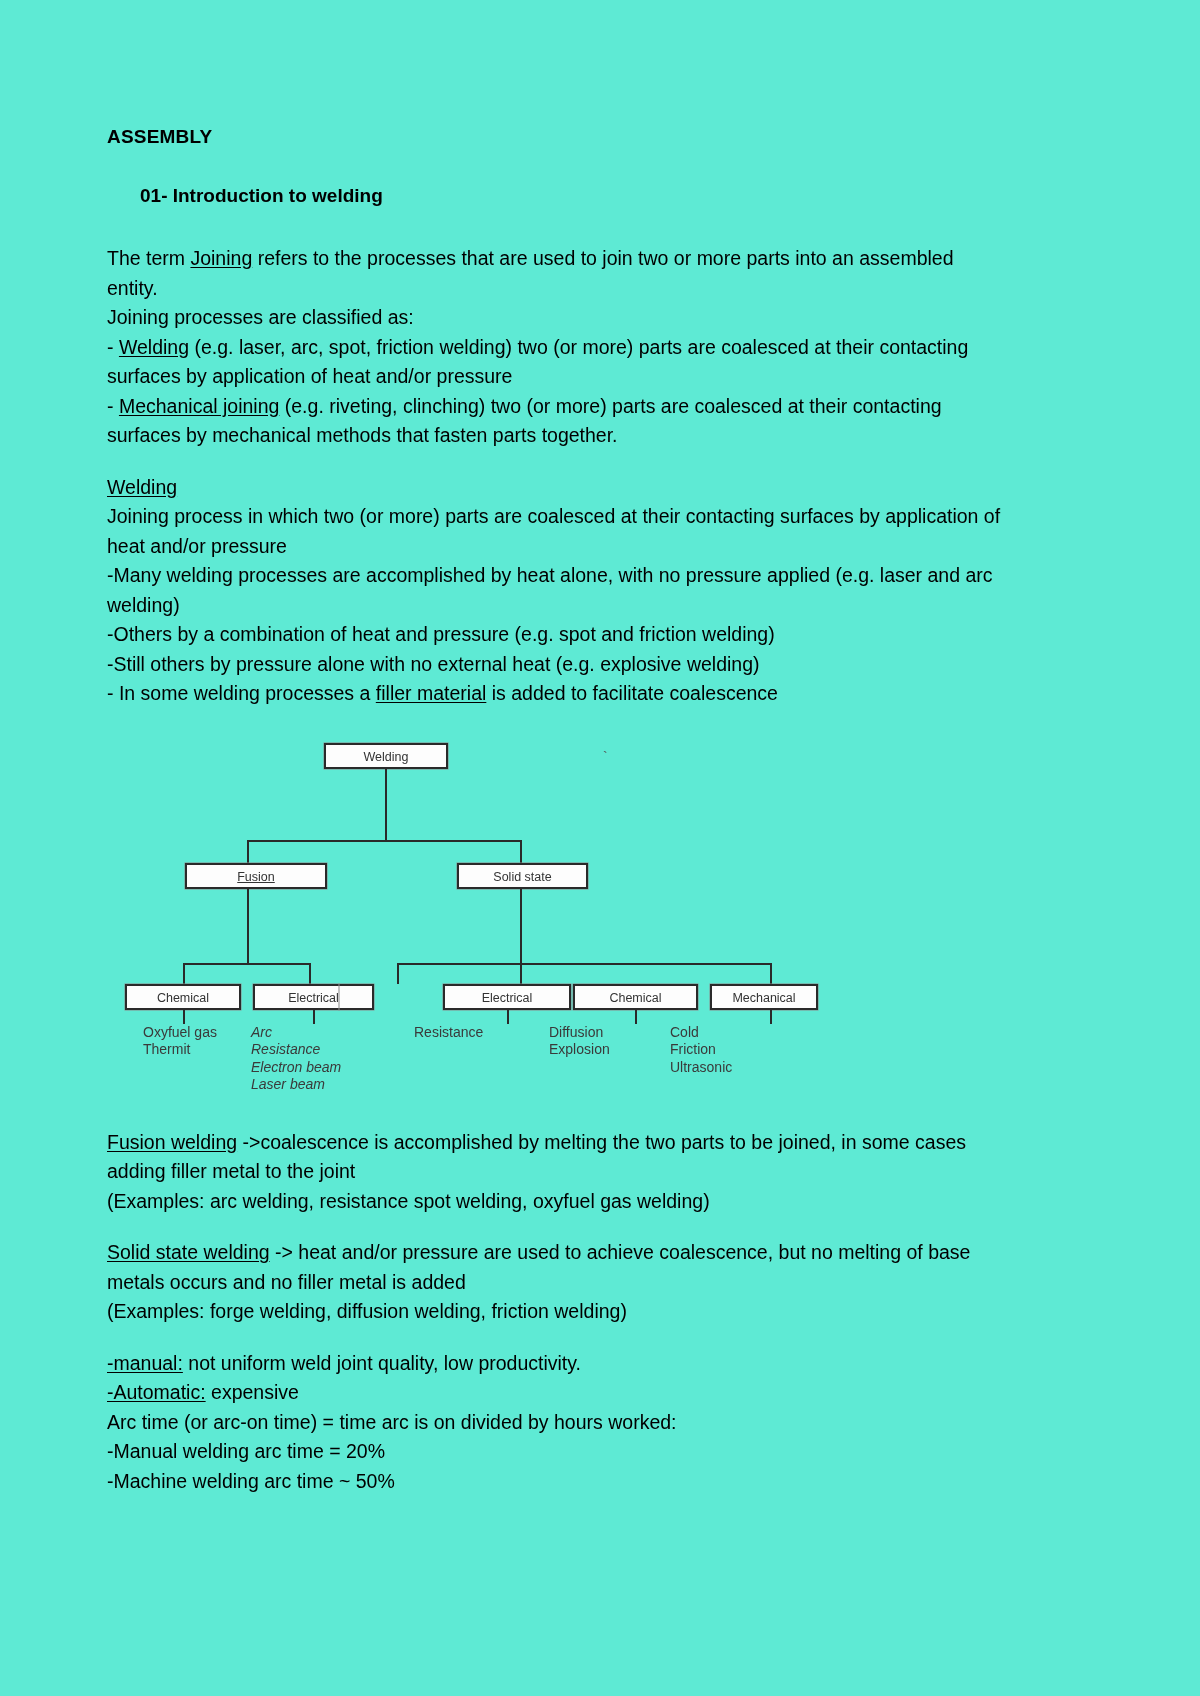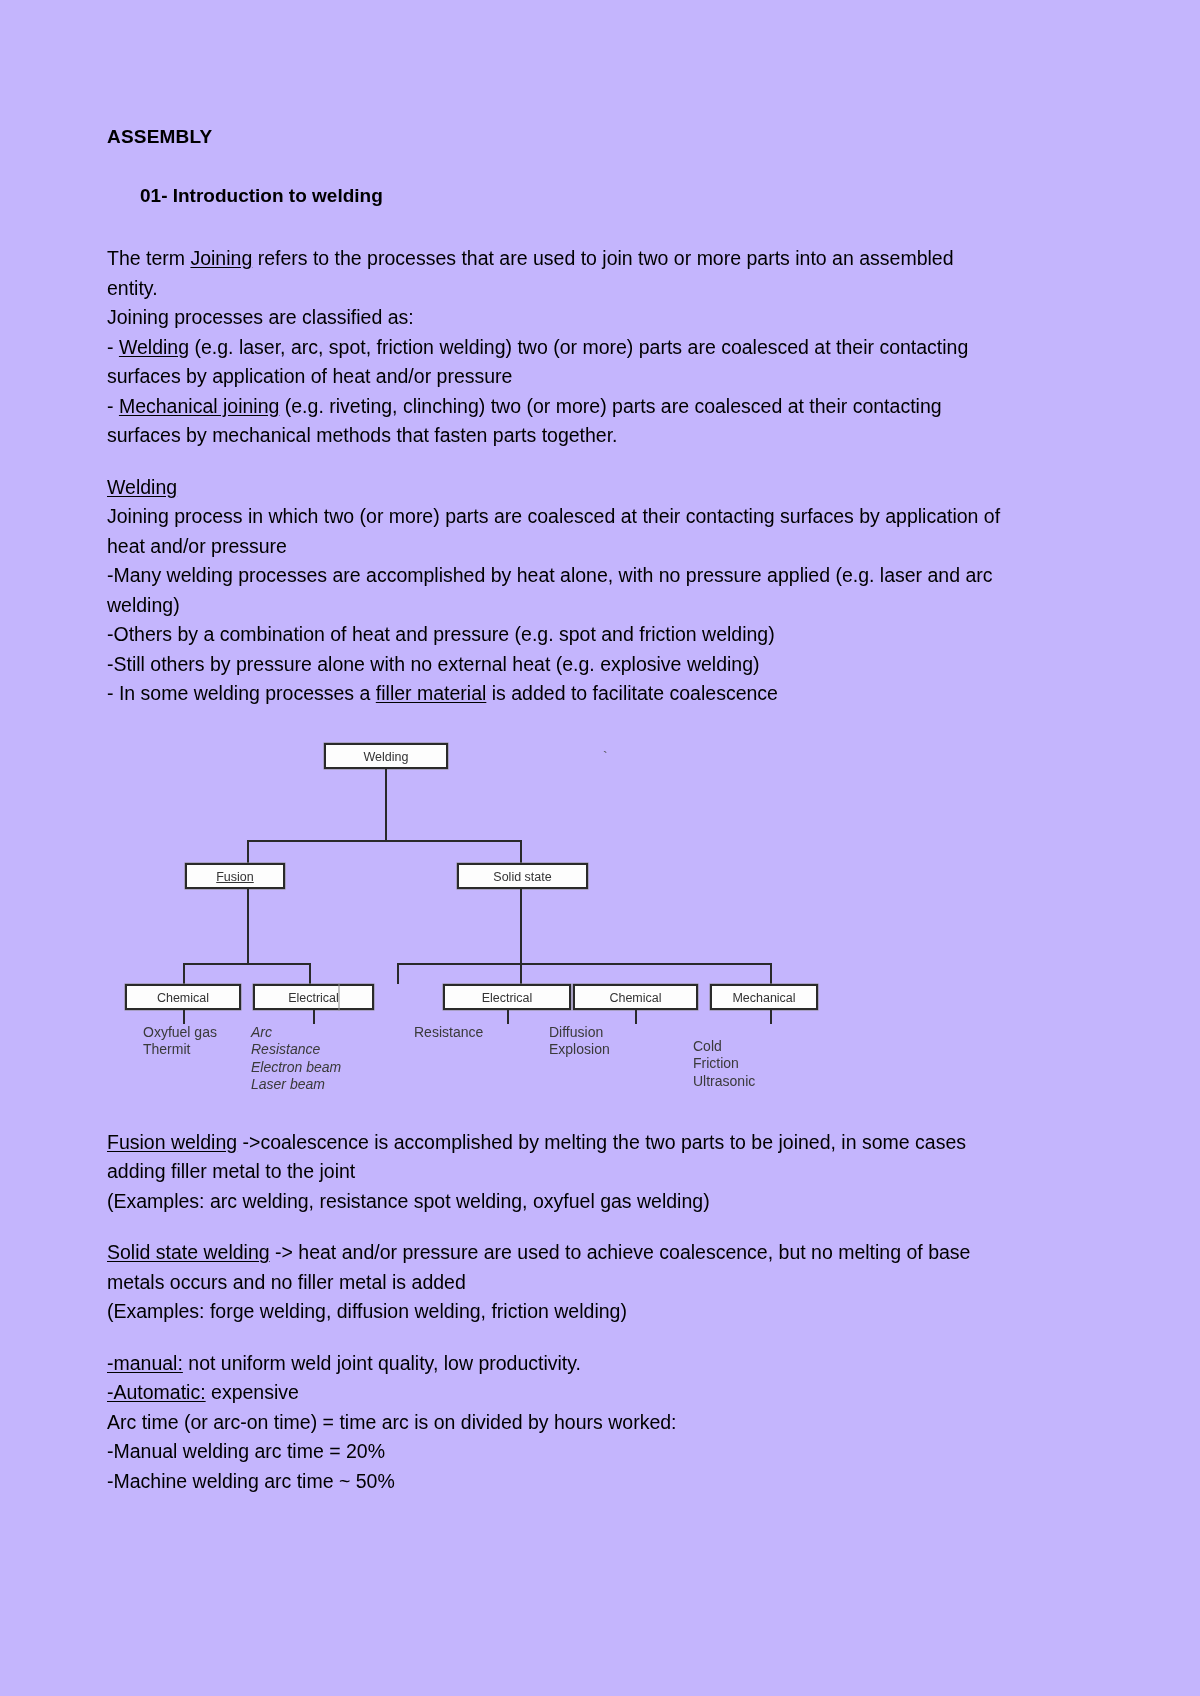--- a/index.html
+++ b/index.html
@@ -8,21 +8,21 @@
     background: #ffffff;
   }
   body {
     font-family: "Liberation Sans", sans-serif;
     color: #000000;
   }
   .page {
     position: relative;
     width: 1200px;
     height: 1696px;
-    background: #c4b5fd;
+    background: #5eead4;
     margin: 0 auto;
     overflow: hidden;
   }
   .content {
     position: absolute;
     left: 107px;
     top: 125px;
     width: 900px;
   }
   .doc-title {
@@ -131,21 +131,21 @@
 
       <div class="dbox" style="left:217px; top:12px; width:124px;">Welding</div>
 
       <div class="vline" style="left:278px; top:38px; height:71px;"></div>
 
       <div class="hline" style="left:140px; top:109px; width:275px;"></div>
 
       <div class="vline" style="left:140px; top:109px; height:23px;"></div>
       <div class="vline" style="left:413px; top:109px; height:23px;"></div>
 
-      <div class="dbox" style="left:78px; top:132px; width:100px;text-decoration:underline;">Fusion</div>
+      <div class="dbox" style="left:78px; top:132px; width:142px;text-decoration:underline;">Fusion</div>
       <div class="dbox" style="left:350px; top:132px; width:131px;">Solid state</div>
 
       <div class="vline" style="left:140px; top:158px; height:74px;"></div>
       <div class="hline" style="left:76px; top:232px; width:128px;"></div>
       <div class="vline" style="left:76px; top:232px; height:21px;"></div>
       <div class="vline" style="left:202px; top:232px; height:21px;"></div>
 
       <div class="vline" style="left:413px; top:158px; height:74px;"></div>
       <div class="hline" style="left:290px; top:232px; width:375px;"></div>
       <div class="vline" style="left:290px; top:232px; height:21px;"></div>
@@ -167,21 +167,21 @@
 
       <div class="leaflist" style="left:36px;  top:293px;">Oxyfuel gas
 Thermit</div>
       <div class="leaflist" style="left:144px; top:293px;font-style:italic;">Arc
 Resistance
 Electron beam
 Laser beam</div>
       <div class="leaflist" style="left:307px; top:293px;">Resistance</div>
       <div class="leaflist" style="left:442px; top:293px;">Diffusion
 Explosion</div>
-      <div class="leaflist" style="left:563px; top:307px;margin-left:23px;">Cold
+      <div class="leaflist" style="left:563px; top:293px;">Cold
 Friction
 Ultrasonic</div>
     </div>
 
     <div style="height:85px;"></div>
 
     <p class="para">
       <span class="line"><span class="u">Fusion welding</span><span> -&gt;coalescence is accomplished by melting the two parts to be joined, in some cases adding filler metal to the joint</span></span>
       <span class="line">(Examples: arc welding, resistance spot welding, oxyfuel gas welding)</span>
     </p>

